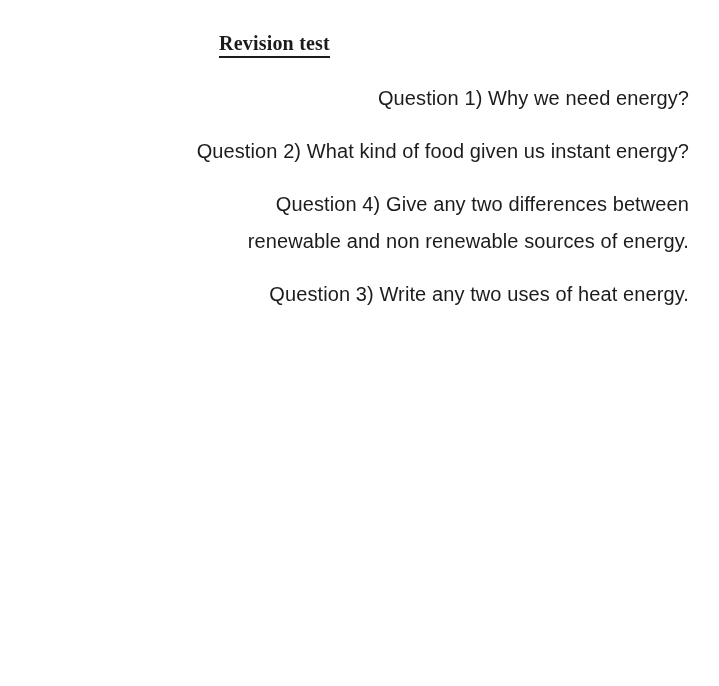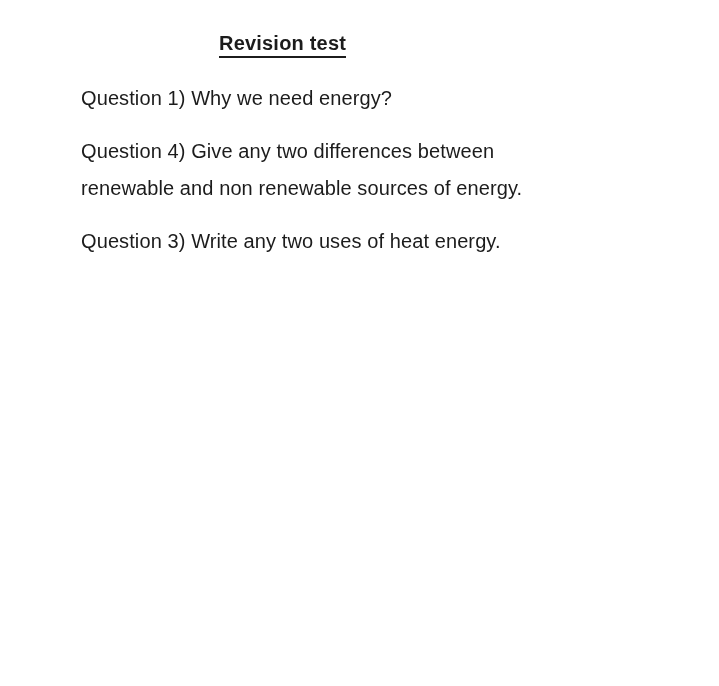--- a/index.html
+++ b/index.html
@@ -12,46 +12,49 @@
     width: 719px;
     height: 686px;
     background: #ffffff;
     color: #1c1c1c;
     font-family: "Liberation Sans", sans-serif;
     overflow: hidden;
   }
   .title-wrap {
     padding-top: 31px;
     margin-left: 219px;
+    font-family: Liberation Serif, serif;
   }
   .doc-title {
     display: inline-block;
     font-size: 20px;
     font-weight: 700;
     line-height: 24px;
     letter-spacing: 0.2px;
     border-bottom: 2px solid #1c1c1c;
     padding-bottom: 1px;
   }
   .question-list {
     margin-top: 22px;
+    text-align: right;
   }
   .question {
     margin: 0 30px 16px 81px;
     font-size: 20px;
     line-height: 37px;
     letter-spacing: 0.1px;
     font-weight: 400;
   }
 </style>
 </head>
 <body>
 
 <div class="page">
   <div class="title-wrap">
     <span class="doc-title">Revision test</span>
   </div>
   <div class="question-list">
       <p class="question">Question 1) Why we need energy?</p>
+      <p class="question">Question 2) What kind of food given us instant energy?</p>
       <p class="question">Question 4) Give any two differences between<br>renewable and non renewable sources of energy.</p>
       <p class="question">Question 3) Write any two uses of heat energy.</p>
     </div>
 </div>
 
 </body></html>

